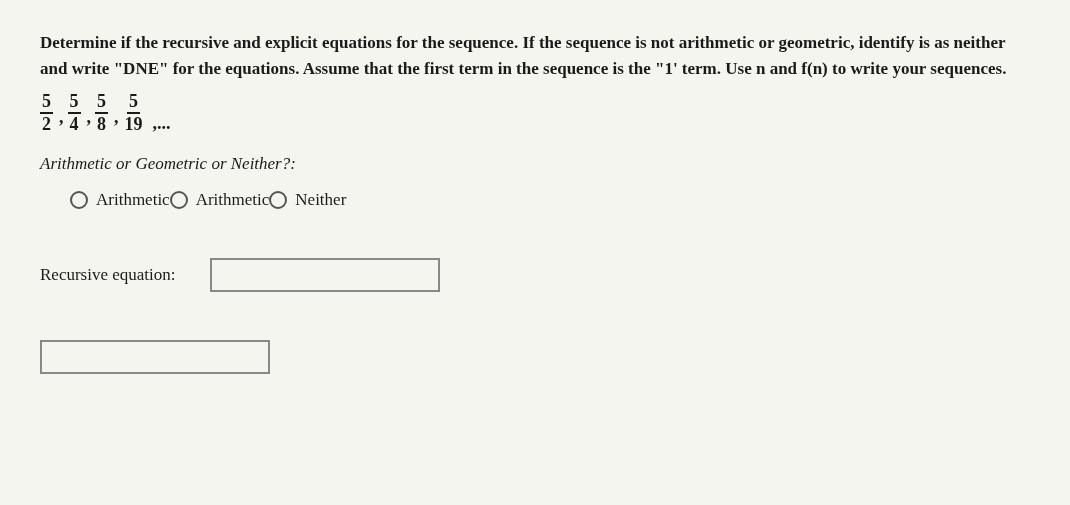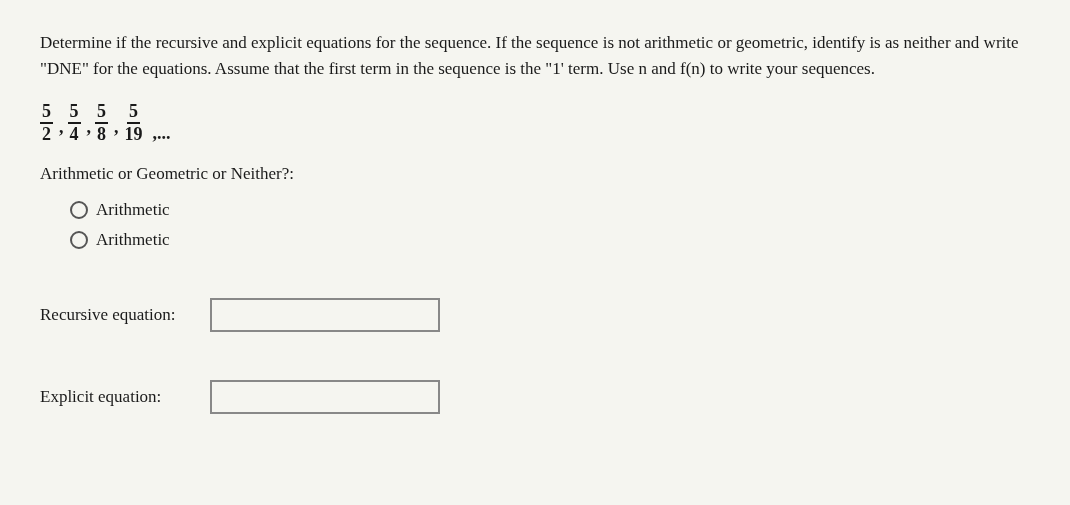--- a/index.html
+++ b/index.html
@@ -13,24 +13,24 @@
       height: 505px;
       background: #f5f5f0;
       font-family: 'Times New Roman', Times, serif;
       font-size: 17px;
       color: #1a1a1a;
       padding: 30px 40px;
       overflow: hidden;
     }
 
     .instructions {
-      font-weight: normal;
+      font-weight: bold;
       line-height: 1.55;
       max-width: 980px;
-      margin-bottom: 18px;
+      margin-bottom: 8px;
       font-size: 17px;
     }
 
     .sequence-display {
       display: flex;
       align-items: center;
       gap: 0;
       margin-bottom: 18px;
       font-size: 18px;
       font-weight: bold;
@@ -65,26 +65,25 @@
       align-self: flex-end;
       margin-left: 2px;
       font-weight: bold;
       padding-bottom: 2px;
     }
 
     .question-label {
       font-size: 17px;
       margin-bottom: 16px;
       font-weight: normal;
+      font-style: italic;
     }
 
     .radio-group {
       display: flex;
-      flex-direction: column;
-      gap: 10px;
       margin-left: 30px;
       margin-bottom: 30px;
     }
 
     .radio-option {
       display: flex;
       align-items: center;
       gap: 8px;
       font-size: 17px;
       cursor: pointer;
@@ -156,23 +155,26 @@
 
 <div class="radio-group">
   <label class="radio-option">
     <span class="radio-circle"></span>
     <span>Arithmetic</span>
   </label>
   <label class="radio-option">
     <span class="radio-circle"></span>
     <span>Arithmetic</span>
   </label>
+  <label class="radio-option">
+    <span class="radio-circle"></span>
+    <span>Neither</span>
+  </label>
 </div>
 
 <div class="equation-row">
   <span class="equation-label">Recursive equation:</span>
   <input class="equation-input" type="text" style="">
 </div>
 
 <div class="equation-row">
-  <span class="equation-label">Explicit equation:</span>
   <input class="equation-input" type="text" style="">
 </div>
 
 </body></html>

